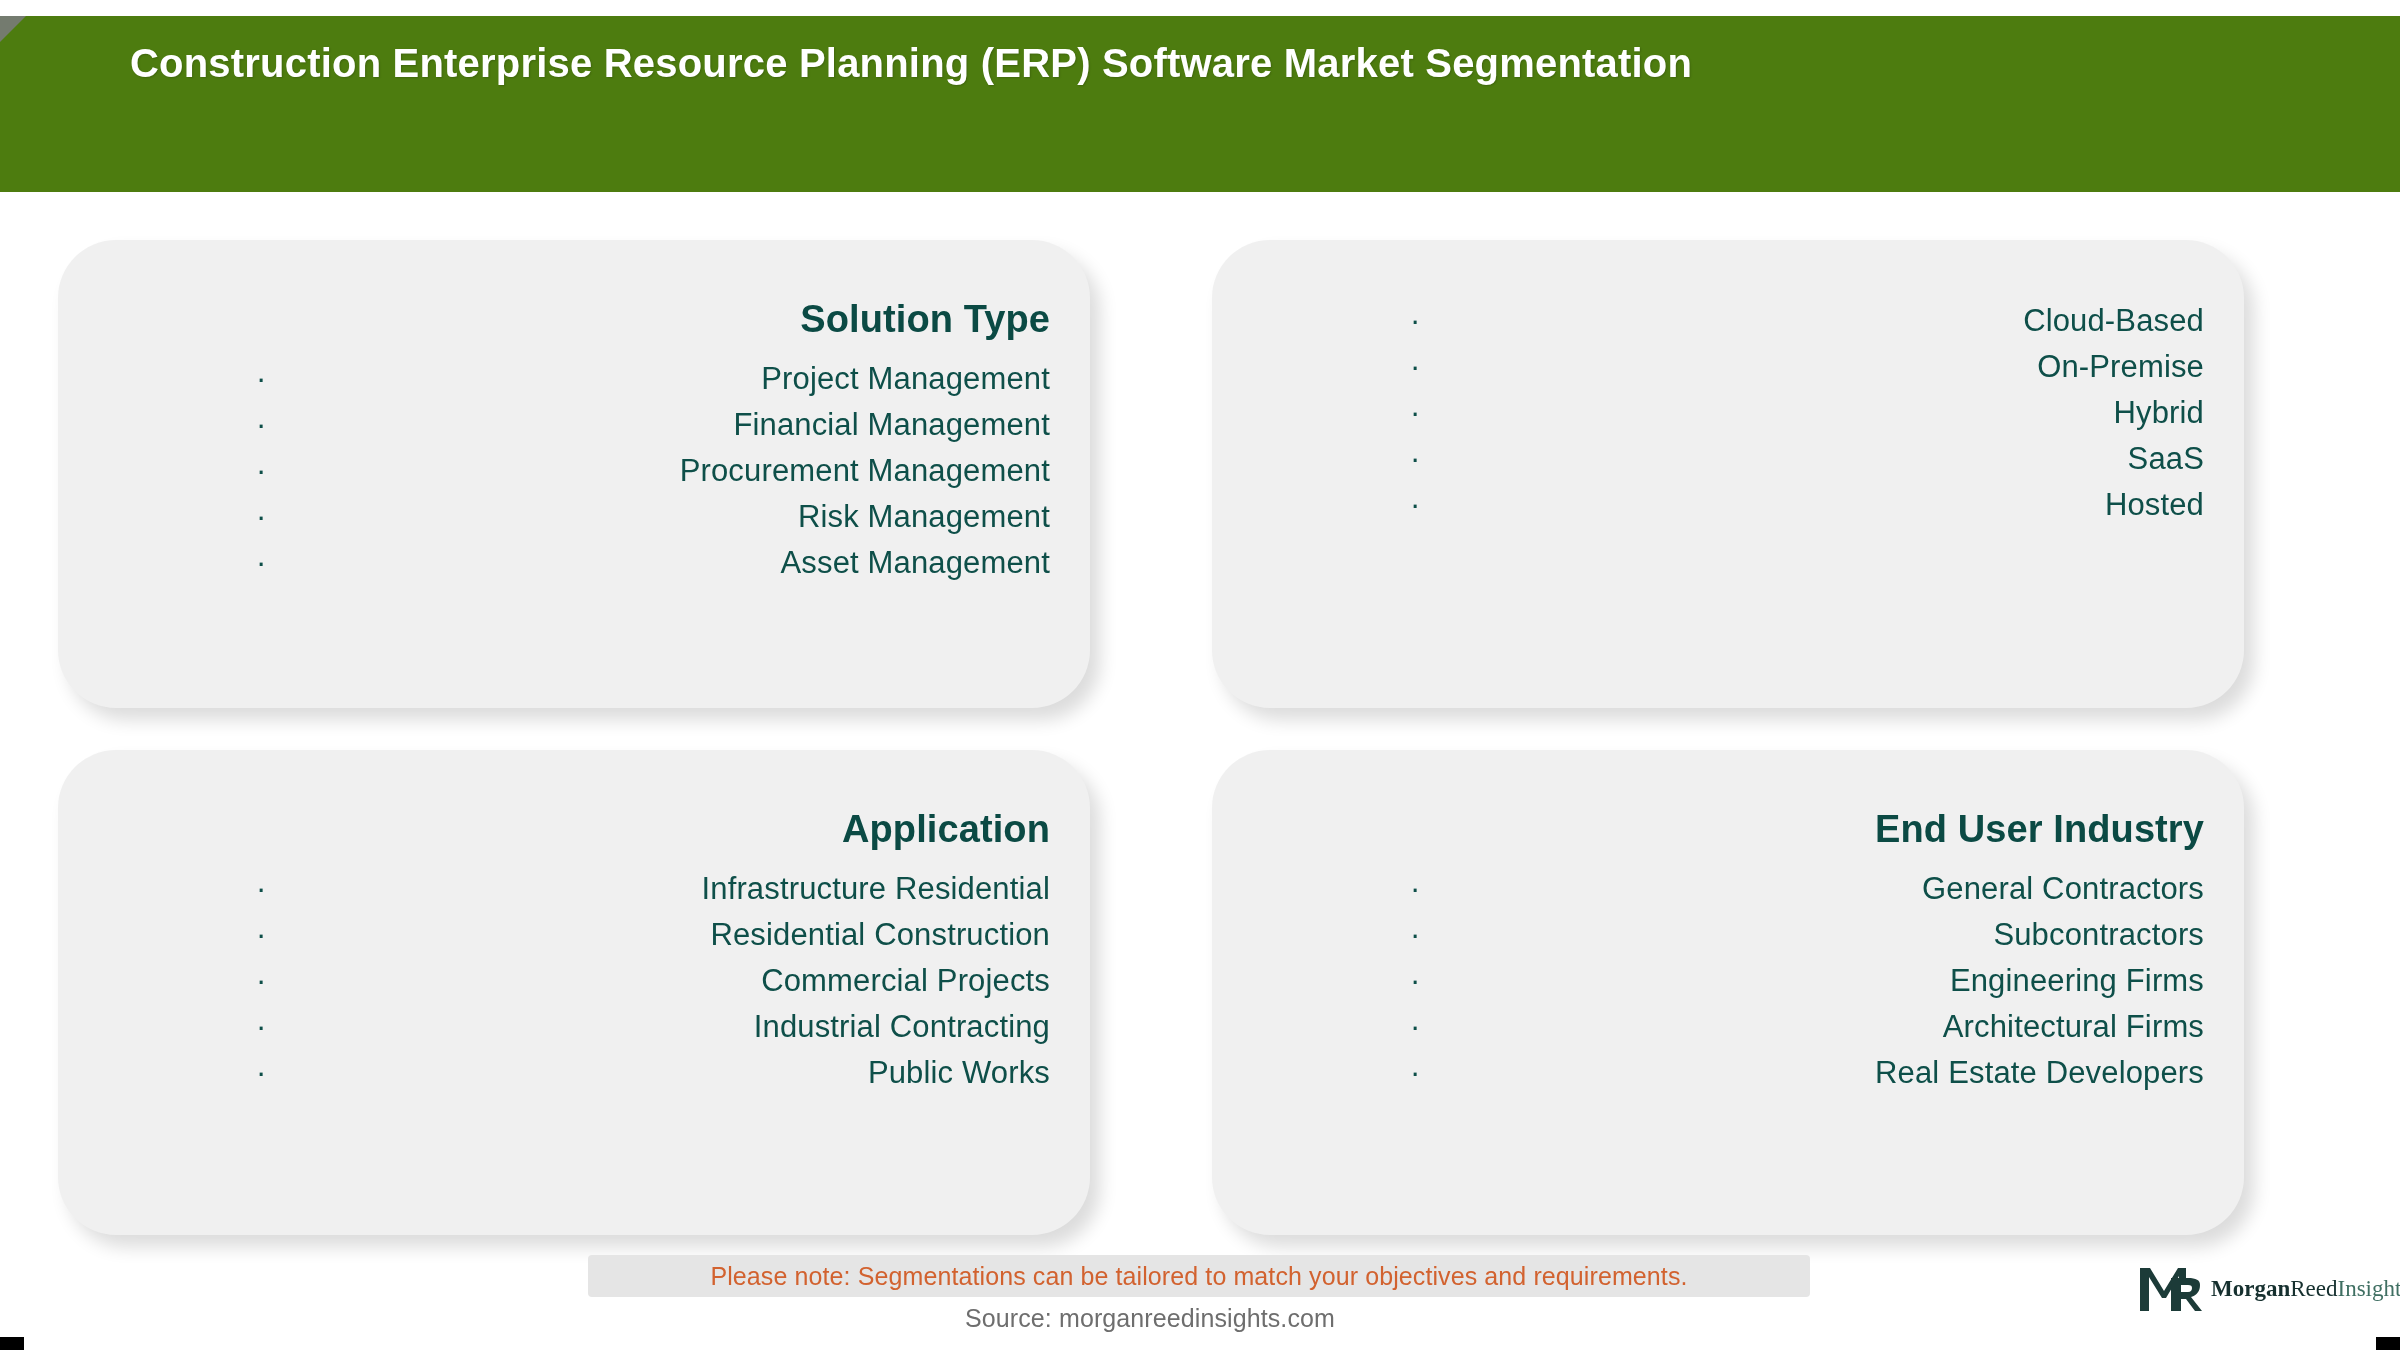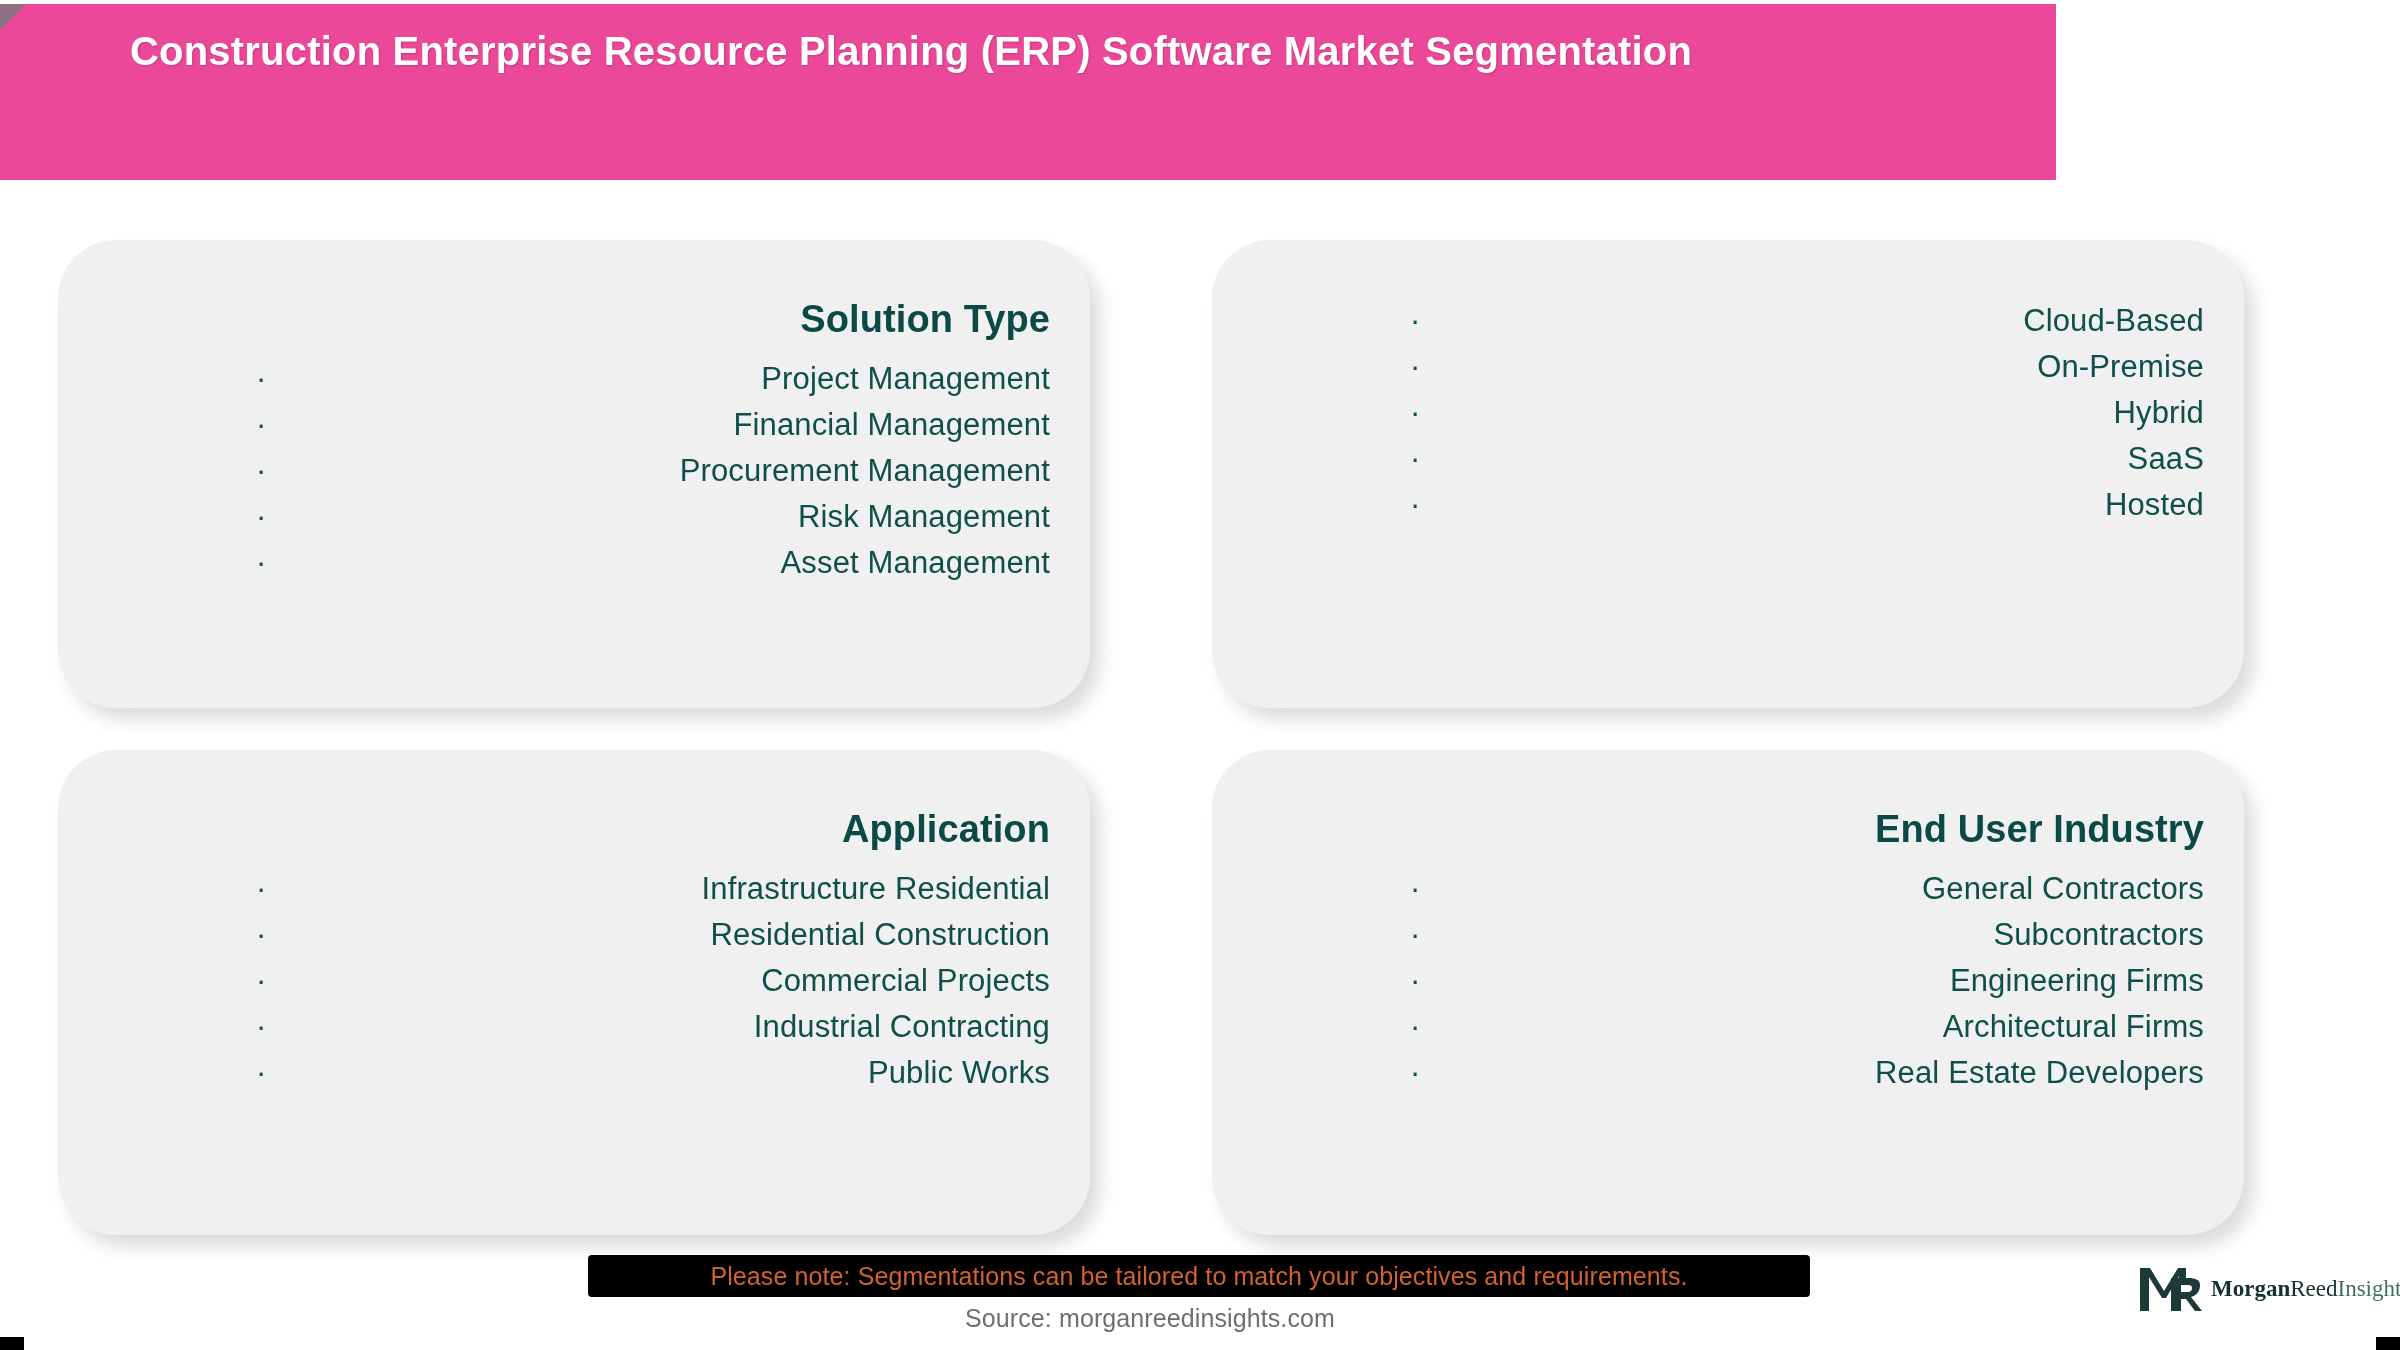--- a/index.html
+++ b/index.html
@@ -13,24 +13,24 @@
     position: relative;
     overflow: hidden;
     font-family: "Liberation Sans", sans-serif;
     -webkit-font-smoothing: antialiased;
   }
 
   
   #header-bar {
     position: absolute;
     left: 0;
-    top: 4px;
-    width: 2056px;
+    top: 16px;
+    width: 2400px;
     height: 176px;
-    background: #ec4899;
+    background: #4d7c0f;
     box-sizing: border-box;
   }
   #header-notch {
     position: absolute;
     left: 0;
     top: 0;
     width: 0;
     height: 0;
     border-top: 26px solid #7b7b80;
     border-right: 26px solid transparent;
@@ -100,21 +100,21 @@
     color: #0E4F49;
   }
 
   
   #note-band {
     position: absolute;
     left: 588px;
     top: 1255px;
     width: 1222px;
     height: 42px;
-    background: #000000;
+    background: #e5e5e5;
     border-radius: 4px;
     display: flex;
     align-items: center;
     justify-content: center;
     box-sizing: border-box;
   }
   #note-text {
     color: #D2622F;
     font-size: 25px;
     letter-spacing: .1px;

